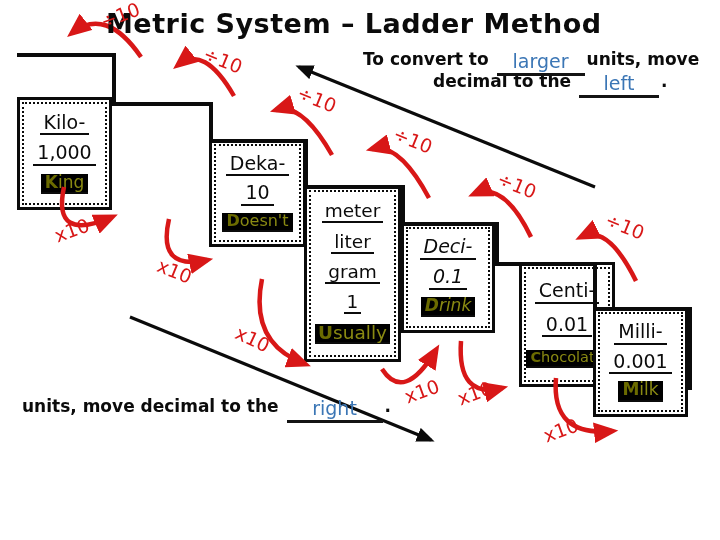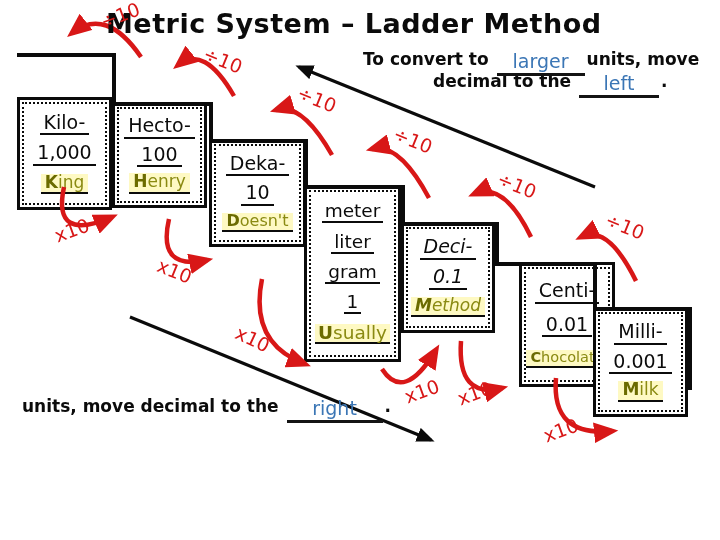--- a/index.html
+++ b/index.html
@@ -7,21 +7,21 @@
          font-family:"DejaVu Sans","Liberation Sans",sans-serif;}
   
   .title{position:absolute;left:106px;top:8px;font-size:27px;font-weight:bold;color:#0b0b0b;
          letter-spacing:0.5px;white-space:nowrap;z-index:3;}
   
   .box{position:absolute;border:3.5px solid #0b0b0b;background:#fff;box-sizing:border-box;z-index:2;}
   .box-inner{position:absolute;inset:2px;border:2px dotted #0b0b0b;display:flex;flex-direction:column;
              justify-content:space-evenly;align-items:center;padding:1px 0;}
   .brow{text-align:center;line-height:1.02;}
   .ul{display:inline-block;border-bottom:2.5px solid #0b0b0b;padding:0 4px 1px;font-size:19px;color:#0b0b0b;}
-  .hl{background:#fef9c3;color:#8a8a12;font-size:17px;}
+  .hl{background:#000000;color:#8a8a12;font-size:17px;}
   .hl::first-letter{font-weight:bold;color:#6b6b00;}
   .box-deka .hl{font-size:16px;}
   .box-base .hl{font-size:16.5px;}
   .box-centi .hl{font-size:14.5px;}
   .box-base .ul{font-size:18.5px;padding:0 3px 0;}
   
   svg.overlay{position:absolute;left:0;top:0;z-index:2;pointer-events:none;}
   
   .arrlab{position:absolute;z-index:4;color:#d81717;font-size:19px;font-weight:normal;
           white-space:nowrap;pointer-events:none;}
@@ -41,27 +41,20 @@
   <div class="title">Metric System – Ladder Method</div>
 
   <div class="box box-kilo" style="left:17px;top:53px;width:95px;height:113px;margin-top:44px;">
     <div class="box-inner">
       <div class="brow"><span class="ul">Kilo-</span></div>
       <div class="brow"><span class="ul">1,000</span></div>
       <div class="brow"><span class="ul hl">King</span></div>
     </div>
   </div>
 
-  <div class="box box-hecto" style="left:112px;top:102px;width:95px;height:106px;">
-    <div class="box-inner">
-      <div class="brow"><span class="ul">Hecto-</span></div>
-      <div class="brow"><span class="ul">100</span></div>
-      <div class="brow"><span class="ul hl">Henry</span></div>
-    </div>
-  </div>
 
   <div class="box box-deka" style="left:209px;top:139px;width:97px;height:108px;">
     <div class="box-inner">
       <div class="brow"><span class="ul">Deka-</span></div>
       <div class="brow"><span class="ul">10</span></div>
       <div class="brow"><span class="ul hl">Doesn't</span></div>
     </div>
   </div>
 
   <div class="box box-base" style="left:304px;top:185px;width:97px;height:177px;">
@@ -71,21 +64,21 @@
       <div class="brow"><span class="ul">gram</span></div>
       <div class="brow"><span class="ul">1</span></div>
       <div class="brow"><span class="ul hl">Usually</span></div>
     </div>
   </div>
 
   <div class="box box-deci" style="left:401px;top:222px;width:94px;height:111px;font-style:italic;">
     <div class="box-inner">
       <div class="brow"><span class="ul">Deci-</span></div>
       <div class="brow"><span class="ul">0.1</span></div>
-      <div class="brow"><span class="ul hl">Method</span></div>
+      <div class="brow"><span class="ul hl">Drink</span></div>
     </div>
   </div>
 
   <div class="box box-centi" style="left:519px;top:262px;width:96px;height:125px;">
     <div class="box-inner">
       <div class="brow"><span class="ul">Centi-</span></div>
       <div class="brow"><span class="ul">0.01</span></div>
       <div class="brow"><span class="ul hl">Chocolate</span></div>
     </div>
   </div>

